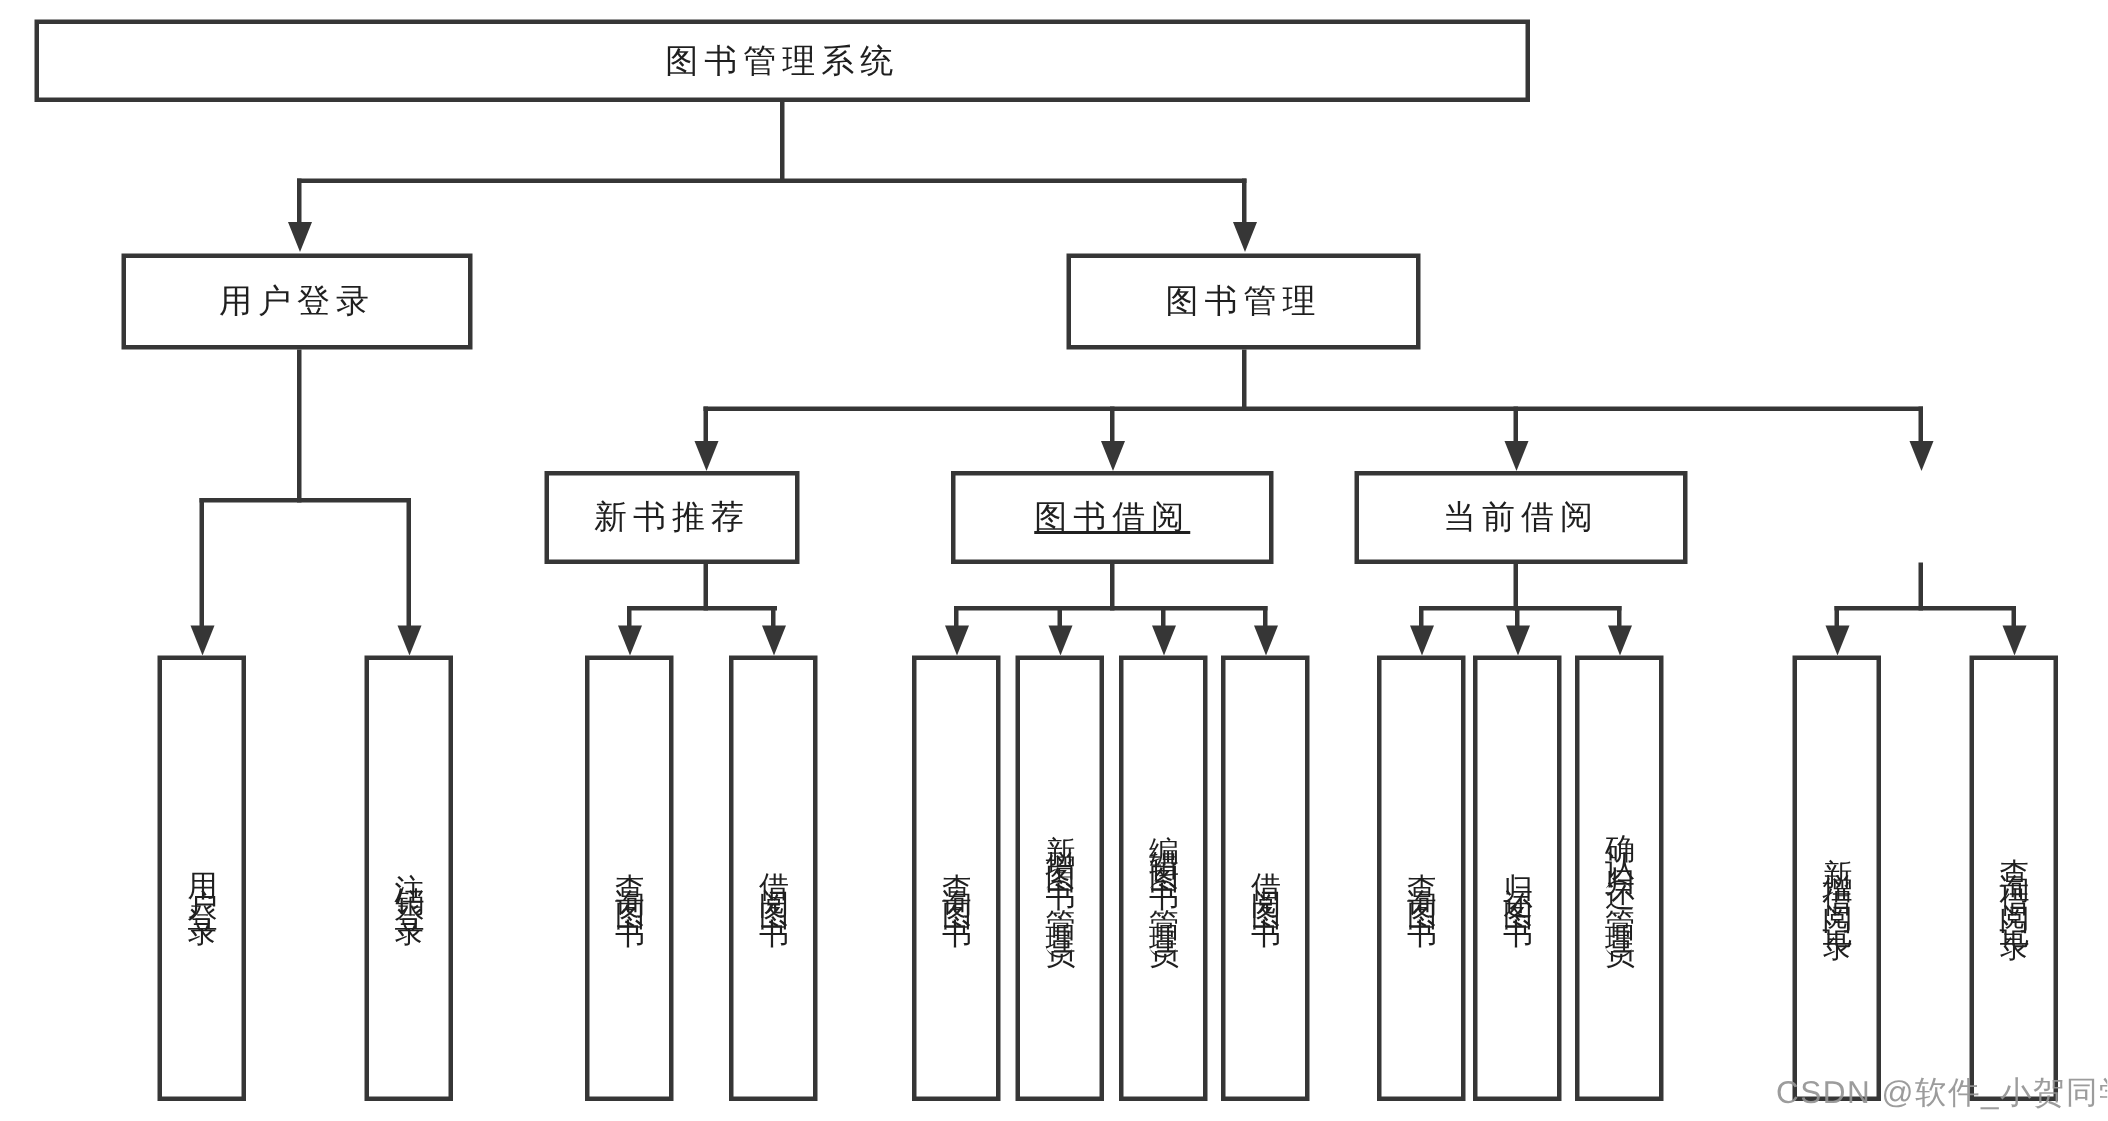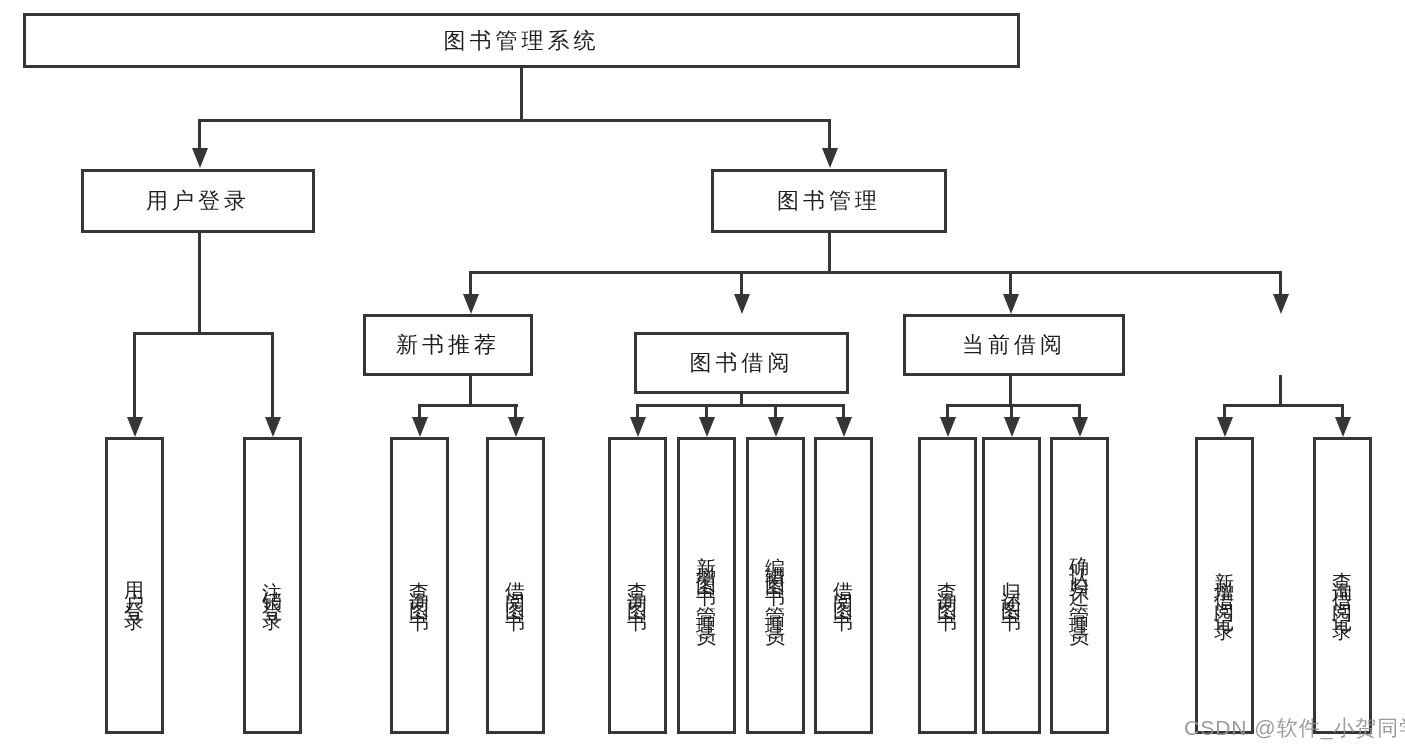--- a/index.html
+++ b/index.html
@@ -124,21 +124,21 @@
   <div class="box hbox" style="left:81px;top:169px;width:234px;height:64px;">
     <span>用户登录</span>
   </div>
   <div class="box hbox" style="left:711px;top:169px;width:236px;height:64px;">
     <span>图书管理</span>
   </div>
 
   <div class="box hbox" style="left:363px;top:314px;width:170px;height:62px;">
     <span>新书推荐</span>
   </div>
-  <div class="box hbox" style="left:634px;top:332px;width:215px;height:62px;">
+  <div class="box hbox" style="left:634px;top:314px;width:215px;height:62px;text-decoration:underline;">
     <span>图书借阅</span>
   </div>
   <div class="box hbox" style="left:903px;top:314px;width:222px;height:62px;">
     <span>当前借阅</span>
   </div>
 
   <div class="box vbox" style="left:105px;top:437px;width:59px;height:297px;">
     <span>用户登录</span>
   </div>
   <div class="box vbox" style="left:243px;top:437px;width:59px;height:297px;">

